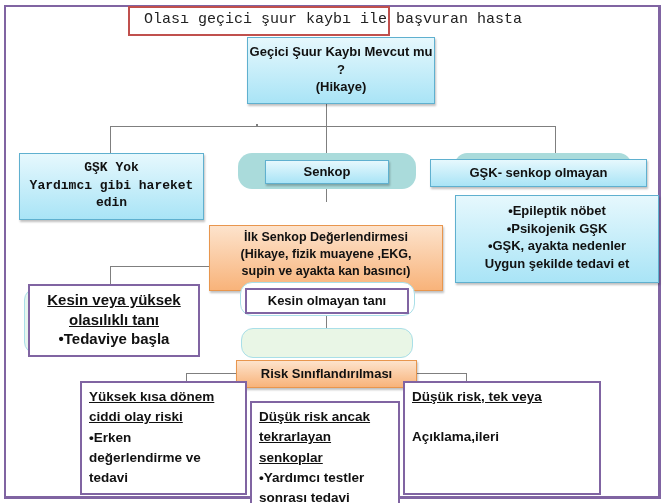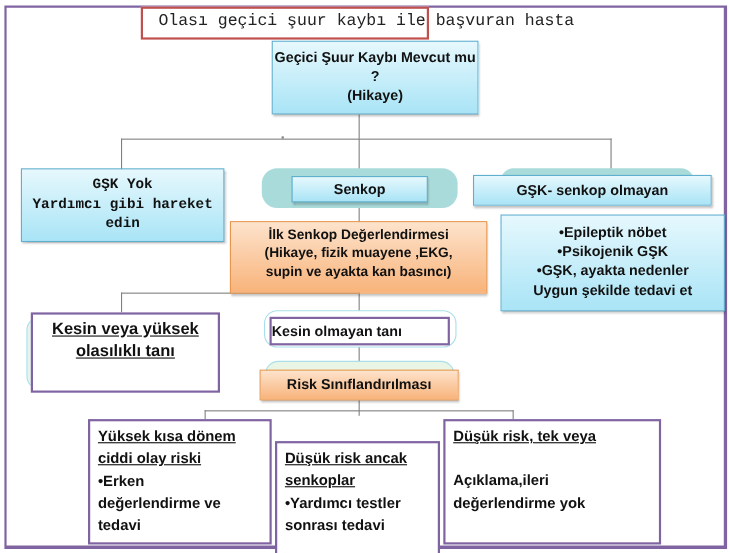--- a/index.html
+++ b/index.html
@@ -1,21 +1,21 @@
 <!DOCTYPE html>
 <html><head>
 <meta charset="utf-8">
 <style>
   html,body{margin:0;padding:0;background:#fff;}
   body{width:664px;height:503px;position:relative;overflow:hidden;font-family:"Liberation Sans",sans-serif;}
   .frame{position:absolute;left:4px;top:5px;width:652px;height:489px;border:2px solid #8064a2;border-bottom-width:3px;border-right-width:3px;box-sizing:content-box;}
   .abs{position:absolute;box-sizing:border-box;}
   .line{position:absolute;background:#7f7f7f;}
   .blue{background:linear-gradient(#e6f8fd,#a9e4f6);border:1.5px solid #5fb0cf;box-shadow:1px 2px 2px rgba(0,0,0,0.25);text-align:center;font-weight:bold;color:#111;}
-  .orange{background:linear-gradient(#fde3cc,#f8b37a);border:1.5px solid #e8964e;box-shadow:1px 2px 2px rgba(0,0,0,0.25);text-align:center;font-weight:bold;color:#111;}
+  .orange{background:linear-gradient(#fde3cc,#f8b37a);border:1.5px solid #e8964e;box-shadow:1px 2px 2px rgba(0,0,0,0.25);text-align:center;font-weight:bold;color:#111;margin-top:24px;}
   .teal-pill{background:#aadbdb;border-radius:14px;}
   .ghost-pill{background:#e6f6ef;border:1.5px solid #a9dfe8;border-radius:12px;}
   .purple{background:#fff;border:2.5px solid #8064a2;font-weight:bold;color:#111;}
   .u{text-decoration:underline;}
   .title-box{background:#fff;border:2px solid #c0504d;font-size:15px;color:#222;padding:3px 14px;white-space:nowrap;font-family:Liberation Mono, monospace;}
   .lh{line-height:1.35;}
 </style>
 </head>
 <body>
 
@@ -73,45 +73,46 @@
   <div>•Epileptik nöbet</div>
   <div>•Psikojenik GŞK</div>
   <div>•GŞK, ayakta nedenler</div>
   <div>Uygun şekilde tedavi et</div>
 </div>
 
 <div class="abs ghost-pill" style="left:24px;top:288px;width:176px;height:66px;"></div>
 <div class="abs purple" style="left:28px;top:284px;width:172px;height:73px;font-size:15px;text-align:center;line-height:1.3;padding-top:4px;">
   <div class="u">Kesin veya yüksek</div>
   <div class="u">olasılıklı tanı</div>
+  <div>•Tedaviye başla</div>
 </div>
 
 <div class="abs ghost-pill" style="left:240px;top:282px;width:175px;height:34px;background:#fff;"></div>
-<div class="abs purple" style="left:245px;top:288px;width:164px;height:26px;font-size:13px;text-align:left;line-height:21px;">
+<div class="abs purple" style="left:245px;top:288px;width:164px;height:26px;font-size:13px;text-align:center;line-height:21px;">
   <span>Kesin olmayan tanı</span>
 </div>
 
 <div class="abs ghost-pill" style="left:241px;top:328px;width:172px;height:30px;background:#e9f6e6;"></div>
 <div class="abs orange" style="left:236px;top:336px;width:181px;height:28px;font-size:13px;line-height:25px;">
   <span>Risk Sınıflandırılması</span>
 </div>
 
 <div class="abs purple" style="left:80px;top:381px;width:167px;height:114px;font-size:13.5px;padding:4px 0 0 7px;line-height:1.5;">
   <div class="u">Yüksek kısa dönem</div>
   <div class="u">ciddi olay riski</div>
   <div>•Erken</div>
   <div>değerlendirme ve</div>
   <div>tedavi</div>
 </div>
 
 <div class="abs purple" style="left:250px;top:381px;width:150px;height:114px;font-size:13.5px;padding:4px 0 0 7px;line-height:1.5;margin-top:20px;">
   <div class="u">Düşük risk ancak</div>
+  <div class="u">tekrarlayan</div>
   <div class="u">senkoplar</div>
   <div>•Yardımcı testler</div>
   <div>sonrası tedavi</div>
 </div>
 
 <div class="abs purple" style="left:403px;top:381px;width:198px;height:114px;font-size:13.5px;padding:4px 0 0 7px;line-height:1.5;">
   <div class="u">Düşük risk, tek veya</div>
   <div style="height:20px;"></div>
   <div>Açıklama,ileri</div>
-  <div>değerlendirme yok</div>
 </div>
 
 </body></html>

